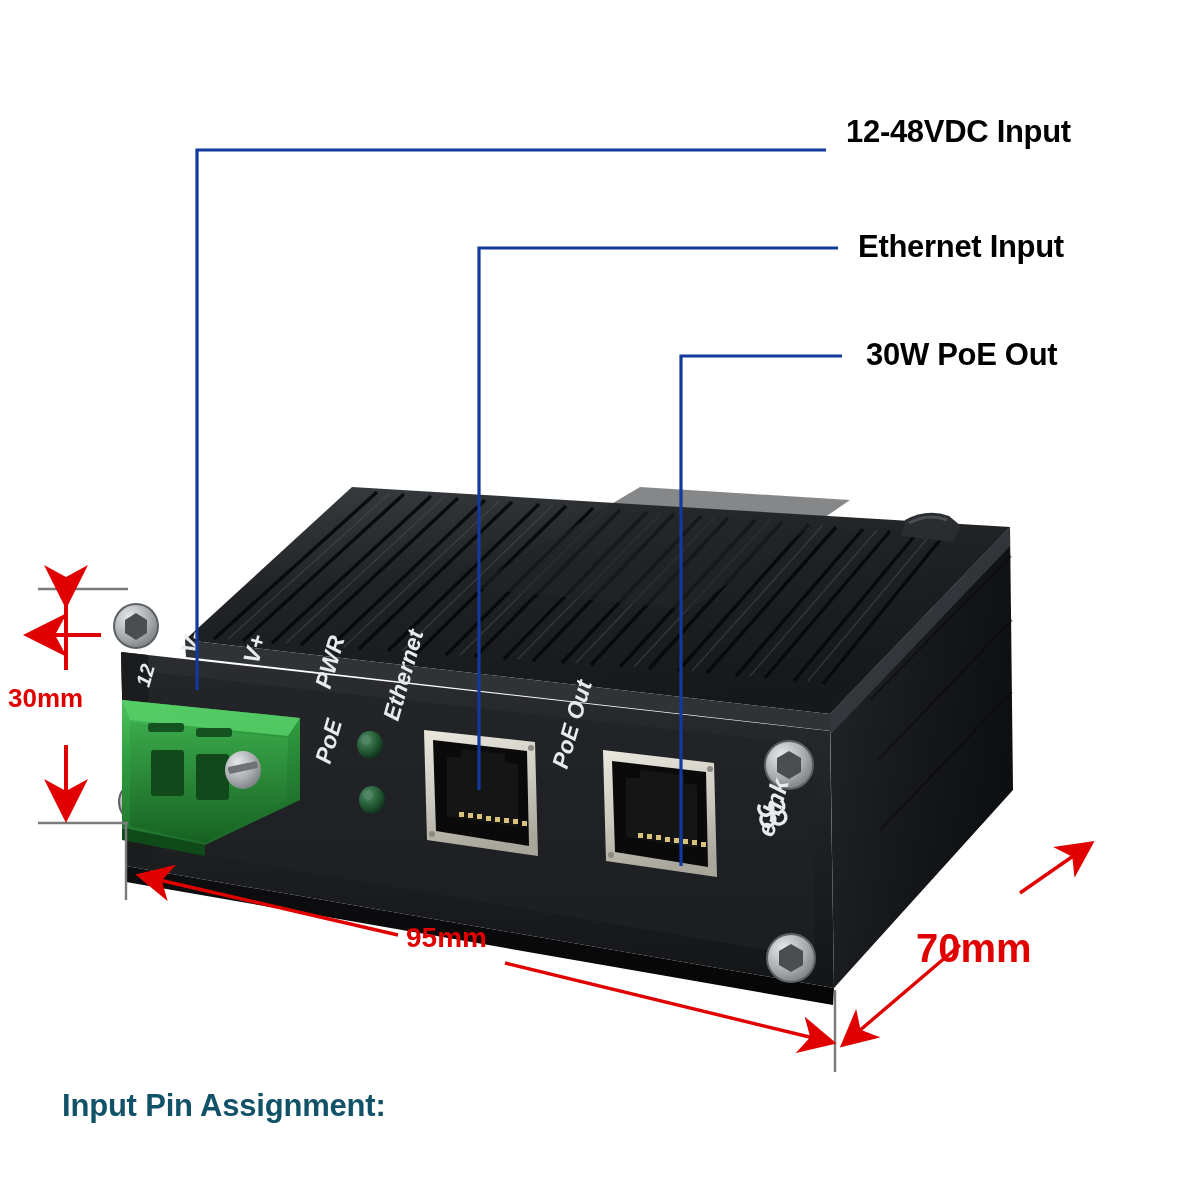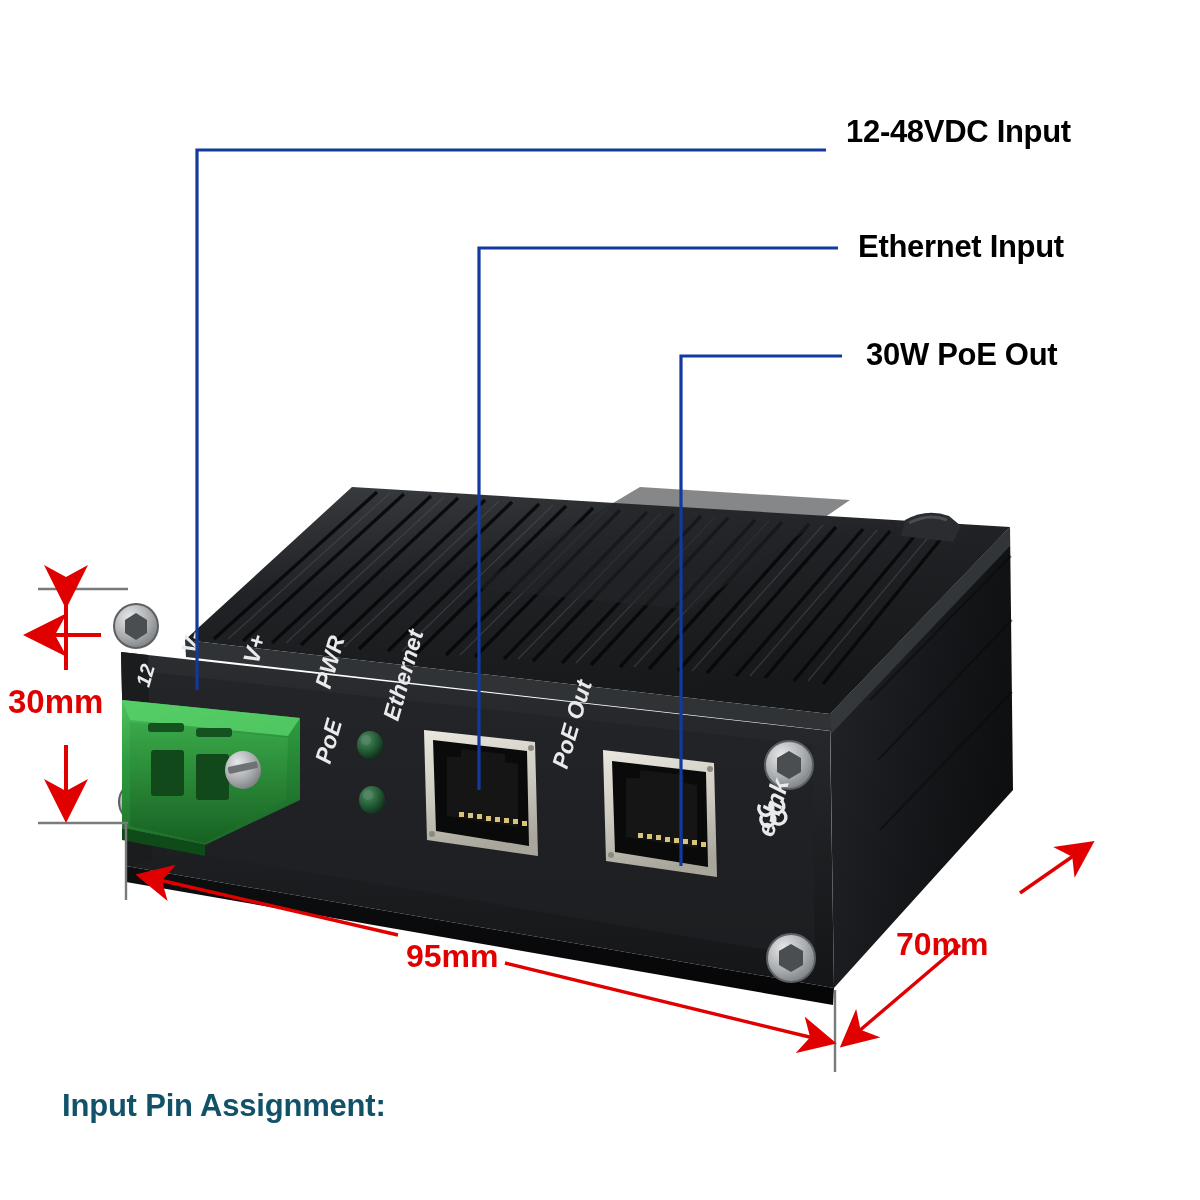--- a/index.html
+++ b/index.html
@@ -280,22 +280,22 @@
     <g stroke="#e10000" stroke-width="3.4">
       <line x1="960" y1="945" x2="845" y2="1043" marker-end="url(#arrR)"></line>
       <line x1="1020" y1="893" x2="1089" y2="845" marker-end="url(#arrR)"></line>
     </g>
   </svg>
 
   <div class="callout-label" style="left:846px;top:114px;">12-48VDC Input</div>
   <div class="callout-label" style="left:858px;top:229px;text-align:center;">Ethernet Input</div>
   <div class="callout-label" style="left:858px;top:337px;margin-left:8px;">30W PoE Out</div>
 
-  <div class="dim-label" style="left:8px;top:683px;font-size:33px;">30mm</div>
-  <div class="dim-label" style="left:406px;top:922px;font-size:32px;margin-top:16px;">95mm</div>
-  <div class="dim-label" style="left:896px;top:926px;font-size:32px;">70mm</div>
+  <div class="dim-label" style="left:8px;top:683px;font-size:26px;">30mm</div>
+  <div class="dim-label" style="left:406px;top:922px;font-size:28px;">95mm</div>
+  <div class="dim-label" style="left:916px;top:926px;font-size:40px;">70mm</div>
 
   <div class="pin-note" style="left:62px;top:1005px;">
     <div>Input Pin Assignment:</div>
     
   </div>
 
 </div>
 
 </body></html>

